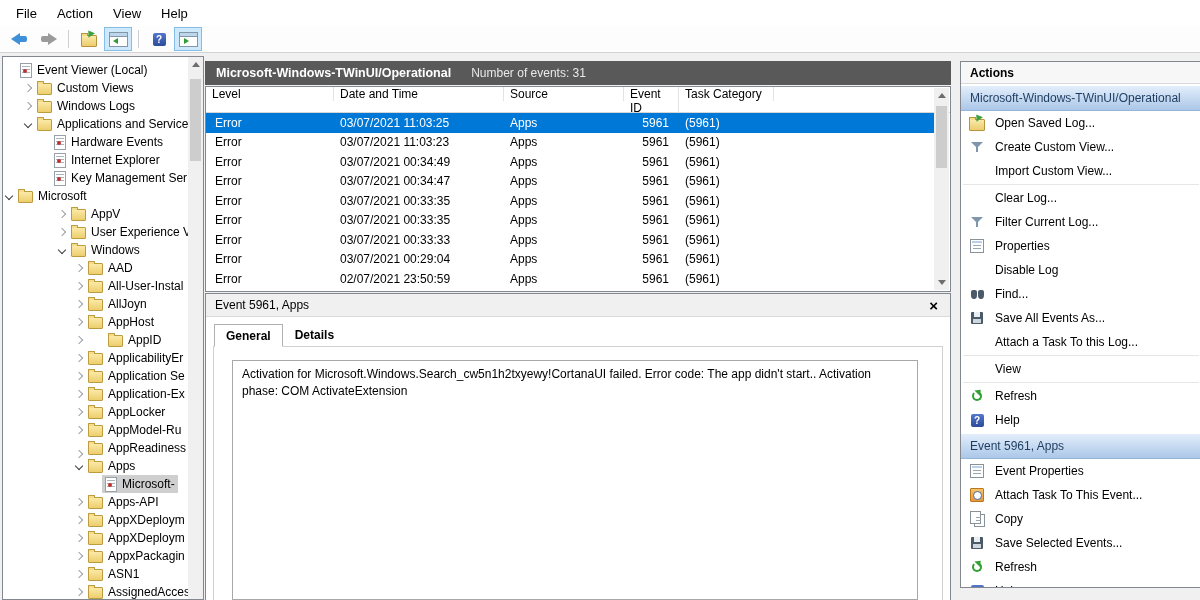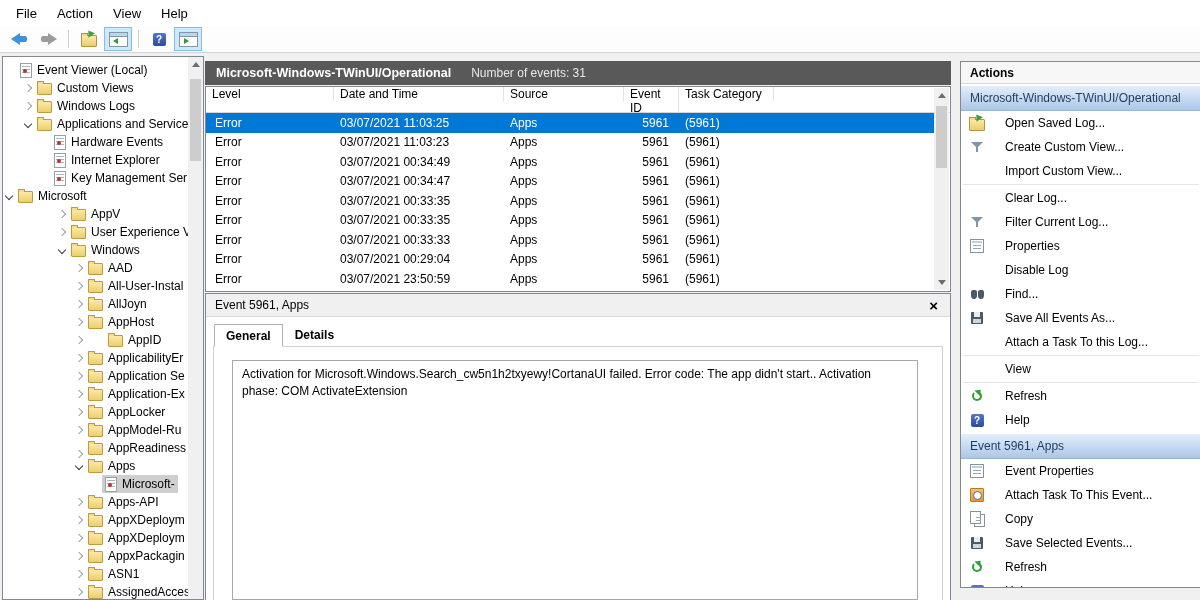--- a/index.html
+++ b/index.html
@@ -99,21 +99,21 @@
   .pv-tabs{display:flex;padding-left:8px;margin-top:7px;position:relative;z-index:2;font-weight:bold;}
   .pv-tab{padding:4px 11px 3px 11px;margin-right:1px;}
   .pv-tab.active{background:#fff;border:1px solid #b0b0b0;border-bottom:1px solid #fff;margin-bottom:-1px;}
   .pv-page{position:absolute;top:52px;left:7px;right:7px;bottom:0;border:1px solid #d0d0d0;border-bottom:none;background:#fff;z-index:1;}
   .pv-msgbox{position:absolute;top:13px;left:18px;right:24px;bottom:0;border:1px solid #a8a8a8;background:#fff;padding:5px 9px;line-height:1.4;}
 
   
   .actions-pane{position:absolute;top:61px;left:960px;width:240px;bottom:12px;background:#fff;border:1px solid #828790;border-right:none;overflow:hidden;}
   .act-title{height:21px;background:#f7f7f7;border-bottom:1px solid #d9d9d9;display:flex;align-items:center;padding:0 9px;font-weight:bold;}
   .act-sec-header{height:24px;background:linear-gradient(#e3eefb,#abc7e8);border-bottom:1px solid #96b6d8;display:flex;align-items:center;padding:0 9px;color:#1e3c5f;margin-top:2px;}
-  .act-item{height:24px;display:flex;align-items:center;padding-left:7px;gap:19px;}
+  .act-item{height:24px;display:flex;align-items:center;padding-left:7px;gap:9px;}
   .act-icon-slot{width:18px;display:flex;justify-content:center;flex:none;}
   .act-div{height:1px;background:#e6e6e6;margin:1px 2px;}
 </style>
 </head>
 <body>
 
 <div class="menubar" id="menubar">
     <span class="menu-item">File</span>
     <span class="menu-item">Action</span>
     <span class="menu-item">View</span>
@@ -505,21 +505,21 @@
           <span class="ev-cell" style="width: 158px;">03/07/2021 00:29:04</span>
           <span class="ev-cell" style="width: 108px;">Apps</span>
           <span class="ev-cell c-id" style="width: 39px;">5961</span>
           <span class="ev-cell" style="width: 83px;">(5961)</span>
         </div>
         <div class="ev-row">
           <span class="ev-cell c-level" style="width: 119px;">
             <span class="icn "></span>
             <span>Error</span>
           </span>
-          <span class="ev-cell" style="width: 158px;">03/07/2021 23:50:59</span>
+          <span class="ev-cell" style="width: 158px;">02/07/2021 23:50:59</span>
           <span class="ev-cell" style="width: 108px;">Apps</span>
           <span class="ev-cell c-id" style="width: 39px;">5961</span>
           <span class="ev-cell" style="width: 83px;">(5961)</span>
         </div>
       </div>
     <div class="ev-sb">
       <div class="sb-arrow sb-up"></div>
       <div class="sb-thumb" style="top:18px;height:62px;"></div>
       <div class="sb-arrow sb-down"></div>
     </div>

